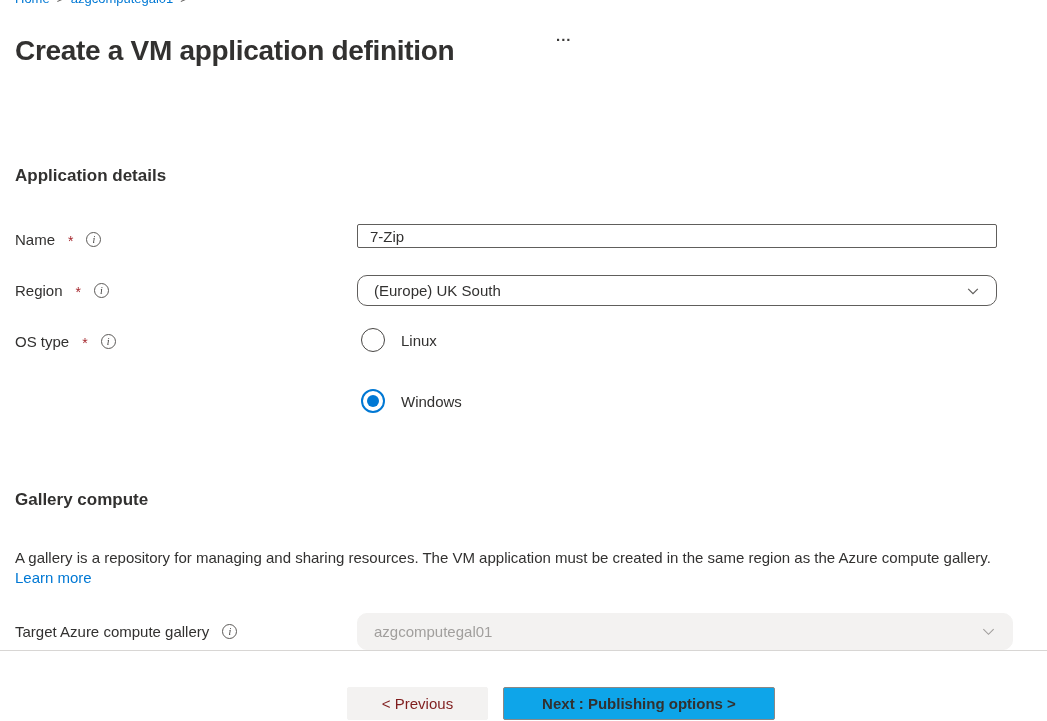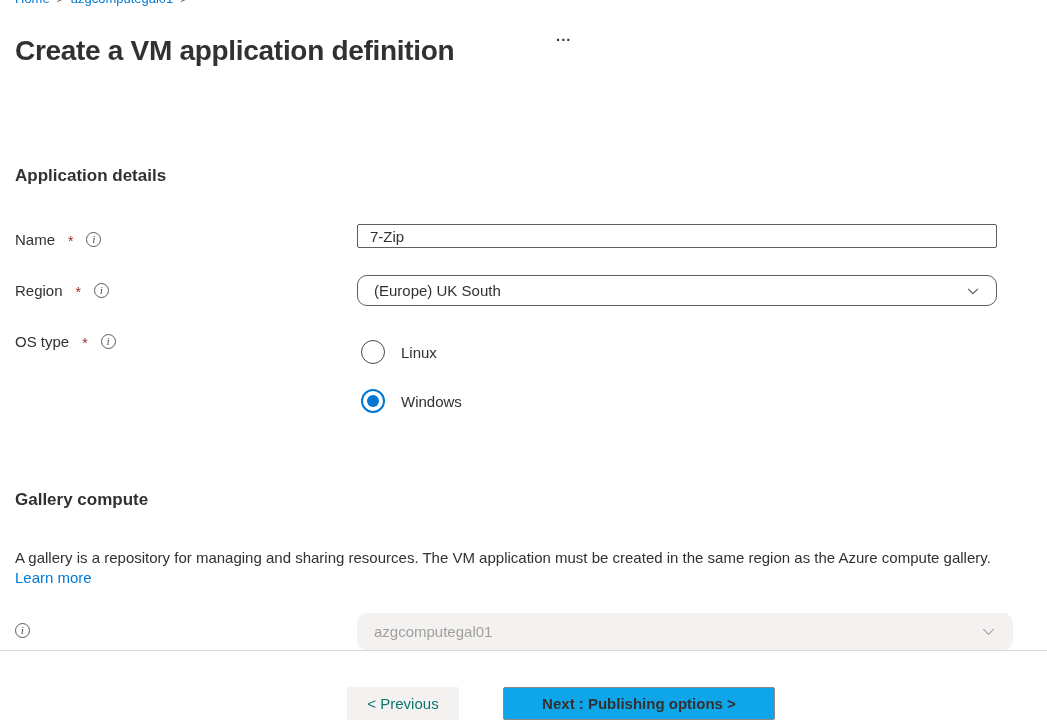--- a/index.html
+++ b/index.html
@@ -103,22 +103,22 @@
     position: absolute; top: 36px; height: 33px;
     font-family: inherit; font-size: 15px; border-radius: 2px;
     cursor: pointer; display: flex; align-items: center; justify-content: center;
   }
   .btn-primary {
     left: 16px; width: 182px;
     background: #0078d4; color: #ffffff; border: 1px solid #0078d4;
     font-weight: 700;
   }
   .btn-disabled {
-    left: 347px; width: 112px;
-    background: #f3f2f1; color: #0f766e; border: 1px solid #f3f2f1;
+    left: 347px; width: 141px;
+    background: #f3f2f1; color: #7f1d1d; border: 1px solid #f3f2f1;
     cursor: default;
   }
   .btn-secondary {
     left: 503px; width: 272px;
     background: #0ea5e9; color: #323130; border: 1px solid #8a8886;
     font-weight: 700;
   }
   .chevron-icon { flex: 0 0 auto; }
 </style>
 </head>
@@ -151,39 +151,40 @@
     <path d="M2.5 5.5 L8 11 L13.5 5.5" fill="none" stroke="#605e5c" stroke-width="1.4"></path>
   </svg>
 </div>
 
 <div class="field-label" style="top:333px;">
   <span>OS type</span>
   <span class="required">*</span>
   <span class="info-icon">i</span>
 </div>
 
-<div class="radio-row" style="top:340px;text-align:center;">
+<div class="radio-row" style="top:328px;text-align:center;">
   <span class="radio-outer"></span>
   <span class="radio-label">Linux</span>
 </div>
 <div class="radio-row" style="top:389px;">
   <span class="radio-outer selected">
       <span class="radio-dot"></span>
     </span>
   <span class="radio-label">Windows</span>
 </div>
 
 <h2 class="section-heading" id="gallery-details-heading">Gallery compute</h2>
 
 <p class="gallery-desc">
   <span>A gallery is a repository for managing and sharing resources. The VM application must be created in the same region as the Azure compute gallery.</span>
   <a href="#">Learn more</a>
 </p>
 
 <div class="field-label" style="top:623px;">
+  <span>Target Azure compute gallery</span>
   <span class="info-icon">i</span>
 </div>
 <div class="dropdown disabled" style="top:613px; width:656px; height:37px;">
   <span>azgcomputegal01</span>
   <svg class="chevron-icon" width="15" height="15" viewBox="0 0 16 16">
     <path d="M2.5 5.5 L8 11 L13.5 5.5" fill="none" stroke="#a19f9d" stroke-width="1.2"></path>
   </svg>
 </div>
 
 <div class="footer-divider"></div>

